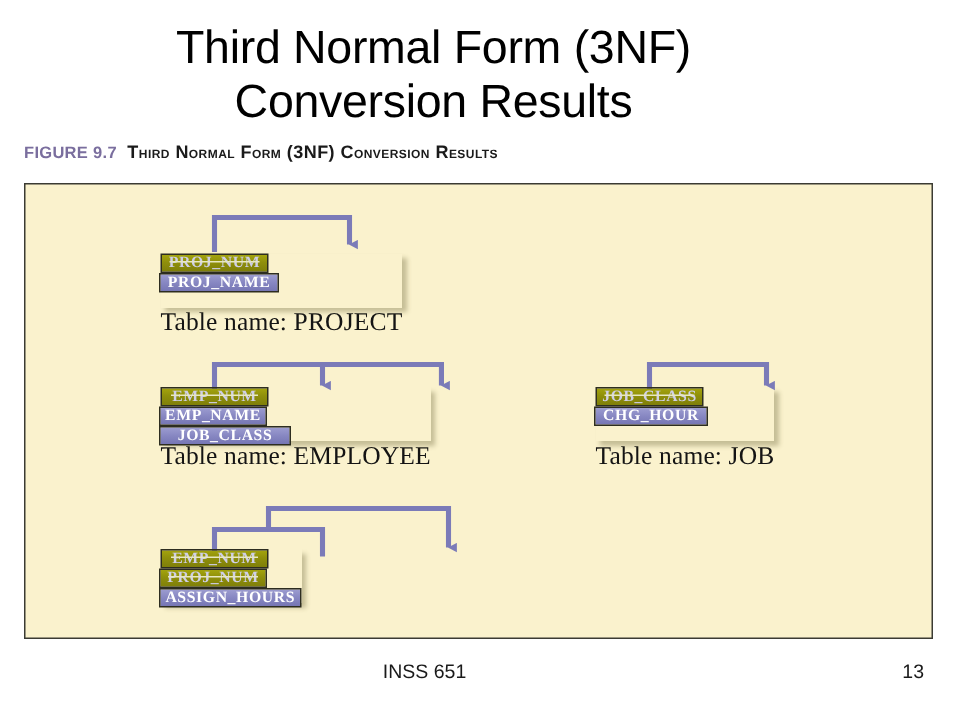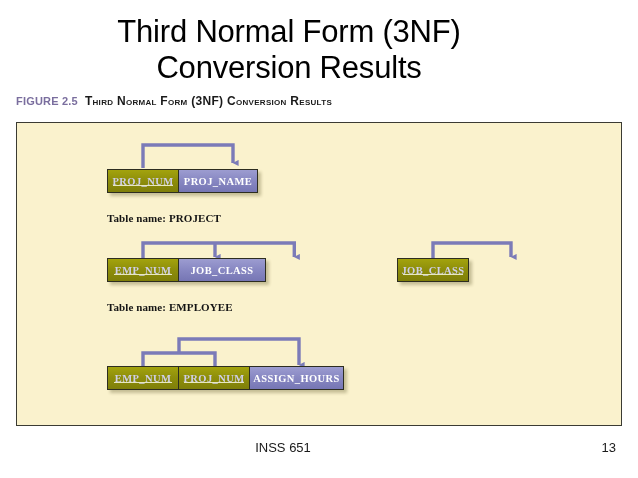--- a/index.html
+++ b/index.html
@@ -67,22 +67,23 @@
     overflow: hidden;
   }
 
   
   .table-group {
     position: absolute;
   }
   .table-row {
     position: relative;
     display: flex;
-    height: 24px;
+    height: 36px;
     box-shadow: 3px 3px 3px rgba(90, 85, 40, 0.33);
+    flex-direction: column;
   }
   .attr-box {
     position: relative;
     display: flex;
     align-items: center;
     justify-content: center;
     box-sizing: border-box;
     border: 1px solid #2d2d20;
     font-family: "Liberation Serif", serif;
     font-weight: bold;
@@ -103,24 +104,24 @@
   .attr-box .pk-underline {
     position: absolute;
     left: 50%;
     transform: translateX(-50%);
     bottom: 6px;
     height: 1.5px;
     background: #e8e8c0;
   }
 
   .table-label {
-    margin-top: 19px;
+    margin-top: 0;
     font-family: "Liberation Serif", serif;
-    font-weight: bold;
-    font-size: 11px;
+    font-weight: normal;
+    font-size: 17px;
     color: #141414;
     white-space: nowrap;
     letter-spacing: 0.1px;
   }
 
   
   #arrow-layer {
     position: absolute;
     left: 0;
     top: 0;
@@ -151,21 +152,21 @@
 </style>
 </head>
 <body>
 
 <div id="slide-title">
   <span class="tline">Third Normal Form (3NF)</span>
   <span class="tline">Conversion Results</span>
 </div>
 
 <div id="figure-caption">
-  <span class="fignum">FIGURE 2.5</span><span class="figtitle">Third Normal Form (3NF) Conversion Results</span>
+  <span class="fignum">FIGURE 9.7</span><span class="figtitle">Third Normal Form (3NF) Conversion Results</span>
 </div>
 
 <div id="figure-panel">
 
   <svg id="arrow-layer" viewBox="0 0 606 304" xmlns="http://www.w3.org/2000/svg">
     <defs>
       <marker id="ahead" markerWidth="7" markerHeight="7" refX="3.1" refY="5.6" orient="auto" markerUnits="userSpaceOnUse">
         <path d="M0,0 L6.2,0 L3.1,6.0 Z" fill="#7b7bb8"></path>
       </marker>
     </defs>
@@ -202,34 +203,41 @@
     </div>
     <div class="table-label">Table name: PROJECT</div>
   </div>
 
   <div class="table-group" style="left:90px; top:135px;">
     <div class="table-row">
       <div class="attr-box pk" style="width:72px;">
         <span>EMP_NUM</span>
         <span class="pk-underline" style="width:58px;"></span>
       </div>
+      <div class="attr-box nonkey" style="width:72px;">
+        <span>EMP_NAME</span>
+      </div>
       <div class="attr-box nonkey" style="width:88px;">
         <span>JOB_CLASS</span>
       </div>
     </div>
     <div class="table-label">Table name: EMPLOYEE</div>
   </div>
 
   <div class="table-group" style="left:380px; top:135px;">
     <div class="table-row">
       <div class="attr-box pk" style="width:72px;">
         <span>JOB_CLASS</span>
         <span class="pk-underline" style="width:60px;"></span>
       </div>
-    </div>
+      <div class="attr-box nonkey" style="width:76px;">
+        <span>CHG_HOUR</span>
+      </div>
+    </div>
+    <div class="table-label">Table name: JOB</div>
   </div>
 
   <div class="table-group" style="left:90px; top:243px;">
     <div class="table-row">
       <div class="attr-box pk" style="width:72px;">
         <span>EMP_NUM</span>
         <span class="pk-underline" style="width:58px;"></span>
       </div>
       <div class="attr-box pk" style="width:72px;">
         <span>PROJ_NUM</span>

